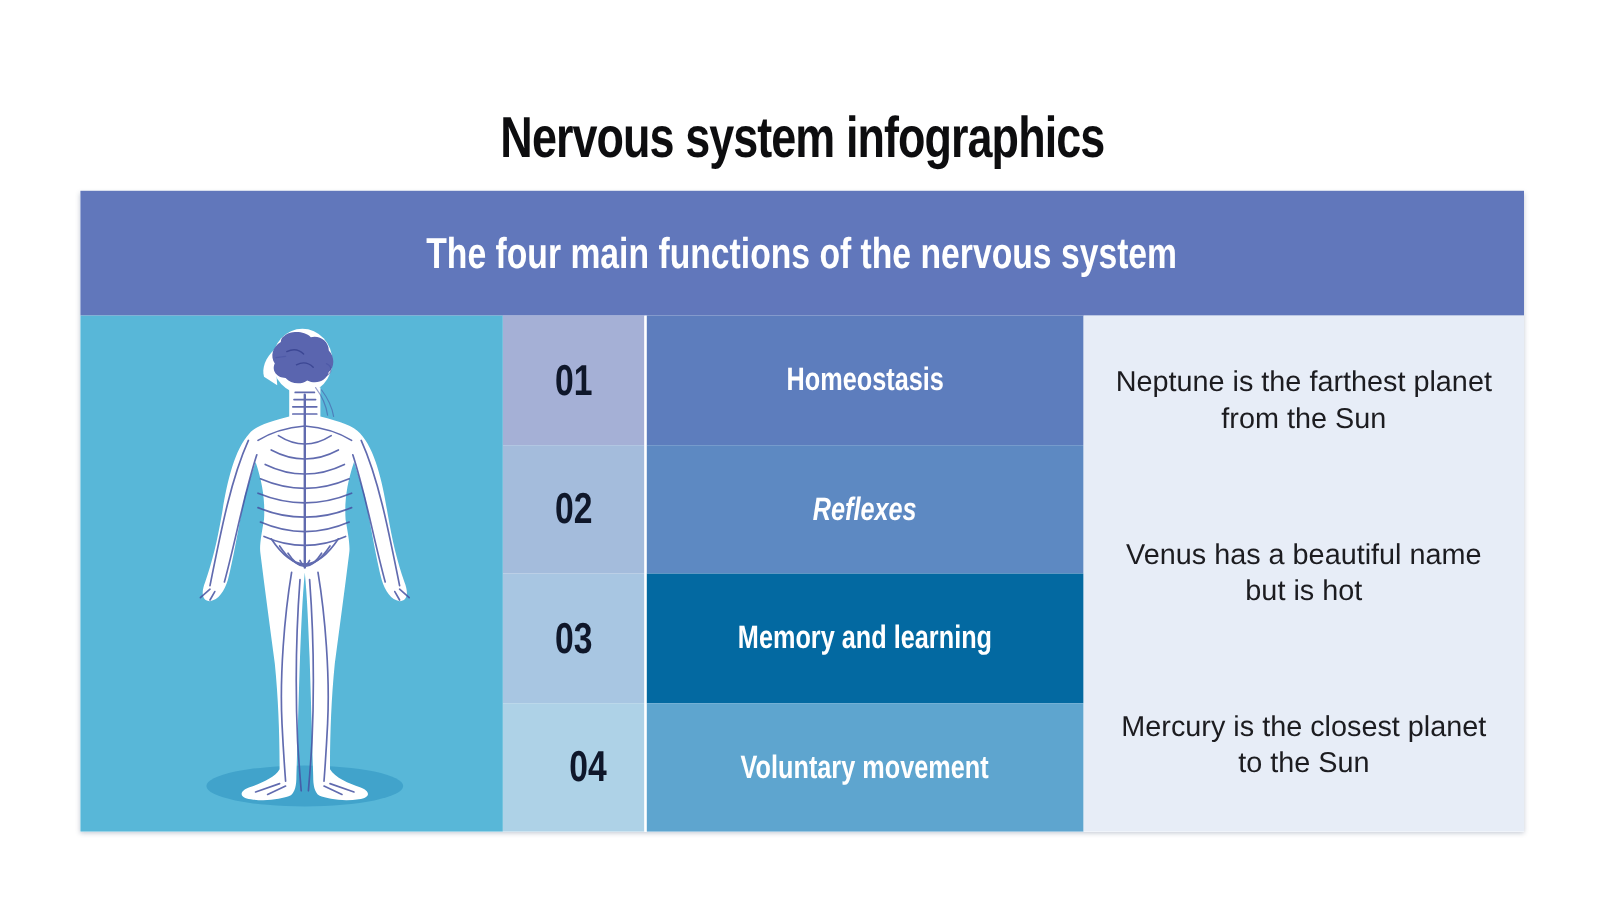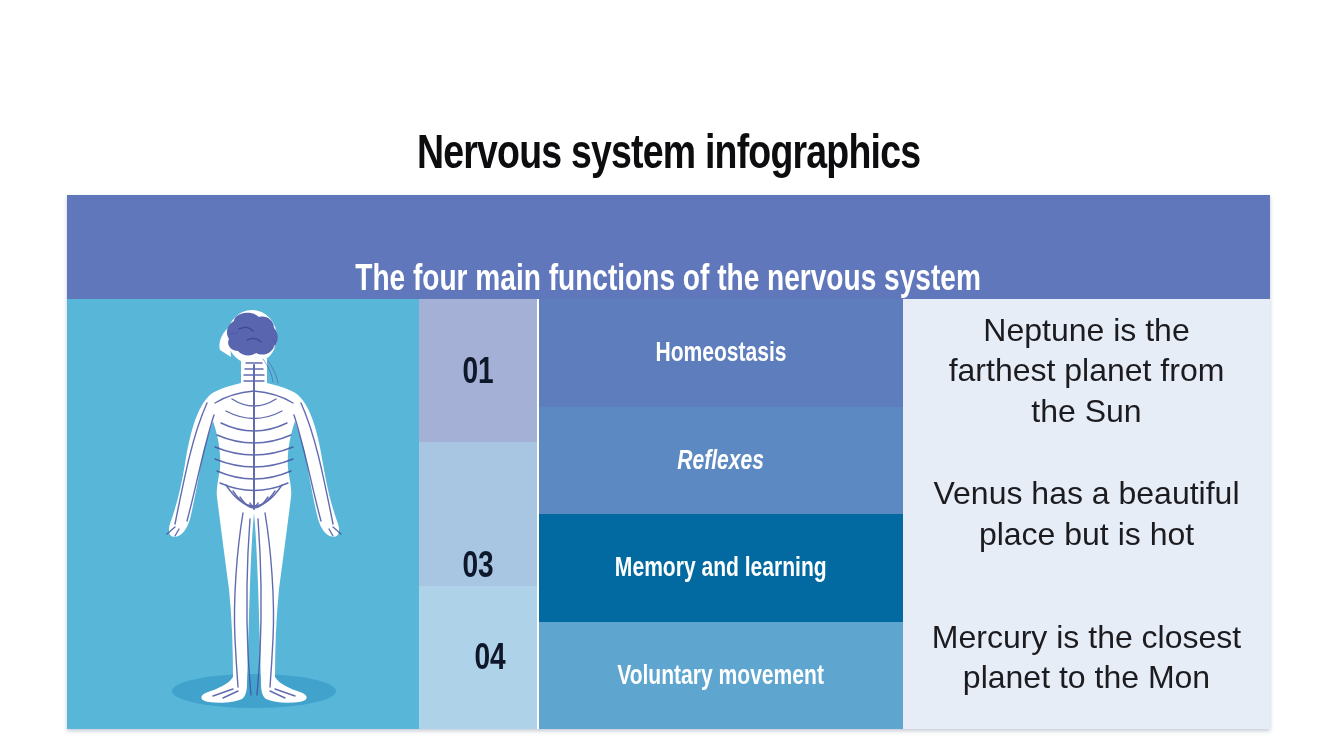--- a/index.html
+++ b/index.html
@@ -1,20 +1,20 @@
 <!DOCTYPE html>
 <html style="--ill-bg: #58b7d8; --ill-body: #ffffff; --ill-brain: #5a65af; --ill-nerves: #4652a2; --ill-shadow: #41a3cb;"><head>
 <meta charset="utf-8">
 <style>
   html,body{margin:0;padding:0;}
   body{
     width:1338px;height:753px;overflow:hidden;background:#ffffff;
     font-family:"Liberation Sans",sans-serif;
   }
-  .slide{position:relative;width:1338px;height:529px;background:#ffffff;margin-top:36px;}
+  .slide{position:relative;width:1338px;height:529px;background:#ffffff;}
 
   
   .cond{display:inline-block;transform:scaleX(.78);transform-origin:50% 50%;white-space:nowrap;}
 
   .page-title{
     position:absolute;left:0;top:56px;width:100%;
     text-align:center;font-size:48px;font-weight:bold;color:#0d0d0f;
     letter-spacing:-1px;
   }
 
@@ -34,34 +34,34 @@
   .col{display:flex;flex-direction:column;flex:none;}
   .col-num{width:118px;}
   .sep{width:2px;background:#ffffff;flex:none;}
   .col-name{width:364px;}
   .col-desc{flex:1 1 auto;}
 
   .cell{flex:1 1 0;display:flex;align-items:center;justify-content:center;text-align:center;}
   .cell.num{font-size:36px;font-weight:bold;color:#0f172a;}
   .cell.name{font-size:27px;font-weight:bold;color:#ffffff;}
   .cell.desc{
-    font-size:32px;color:#1c1c20;line-height:1.27;padding:0 26px;
+    font-size:24px;color:#1c1c20;line-height:1.27;padding:0 26px;
     font-weight:normal;
   }
 </style>
 </head>
 <body>
 
 <div class="slide">
 
   <h1 class="page-title"><span class="cond">Nervous system infographics</span></h1>
 
   <div class="table">
 
-    <div class="thead" style="background: rgb(97, 119, 187); align-items: flex-end;">
+    <div class="thead" style="background: rgb(97, 119, 187);">
       <span class="cond">The four main functions of the nervous system</span>
     </div>
 
     <div class="tbody">
 
       <div class="img-panel">
         <svg viewBox="0 0 352 430" preserveAspectRatio="xMidYMid meet">
 
           <ellipse cx="187" cy="392" rx="82" ry="17" fill="var(--ill-shadow,#41a3cb)"></ellipse>
 
@@ -155,21 +155,24 @@
             <path d="M171,392 L156,399 M166,390 L146,397"></path>
             <path d="M203,392 L218,399 M208,390 L228,397"></path>
           </g>
         </svg>
       </div>
 
       <div class="col col-num">
         <div class="cell num" style="background: rgb(165, 176, 214);">
             <span class="cond">01</span>
           </div>
-        <div class="cell num" style="background: rgb(168, 198, 226); align-items: flex-end;">
+        <div class="cell num" style="background: rgb(164, 188, 220);">
+            <span class="cond">02</span>
+          </div>
+        <div class="cell num" style="background: rgb(168, 198, 226);">
             <span class="cond">03</span>
           </div>
         <div class="cell num" style="background: rgb(174, 210, 231); padding-left: 24px;">
             <span class="cond">04</span>
           </div>
       </div>
 
       <div class="sep"></div>
 
       <div class="col col-name">
@@ -182,19 +185,19 @@
         <div class="cell name" style="background: #0369a1;">
             <span class="cond">Memory and learning</span>
           </div>
         <div class="cell name" style="background: rgb(94, 165, 207);">
             <span class="cond">Voluntary movement</span>
           </div>
       </div>
 
       <div class="col col-desc" style="background: rgb(231, 237, 247);">
         <div class="cell desc">Neptune is the farthest planet from the Sun</div>
-        <div class="cell desc">Venus has a beautiful place but is hot</div>
-        <div class="cell desc">Mercury is the closest planet to the Mon</div>
+        <div class="cell desc">Venus has a beautiful name but is hot</div>
+        <div class="cell desc">Mercury is the closest planet to the Sun</div>
       </div>
 
     </div>
   </div>
 </div>
 
 </body></html>

